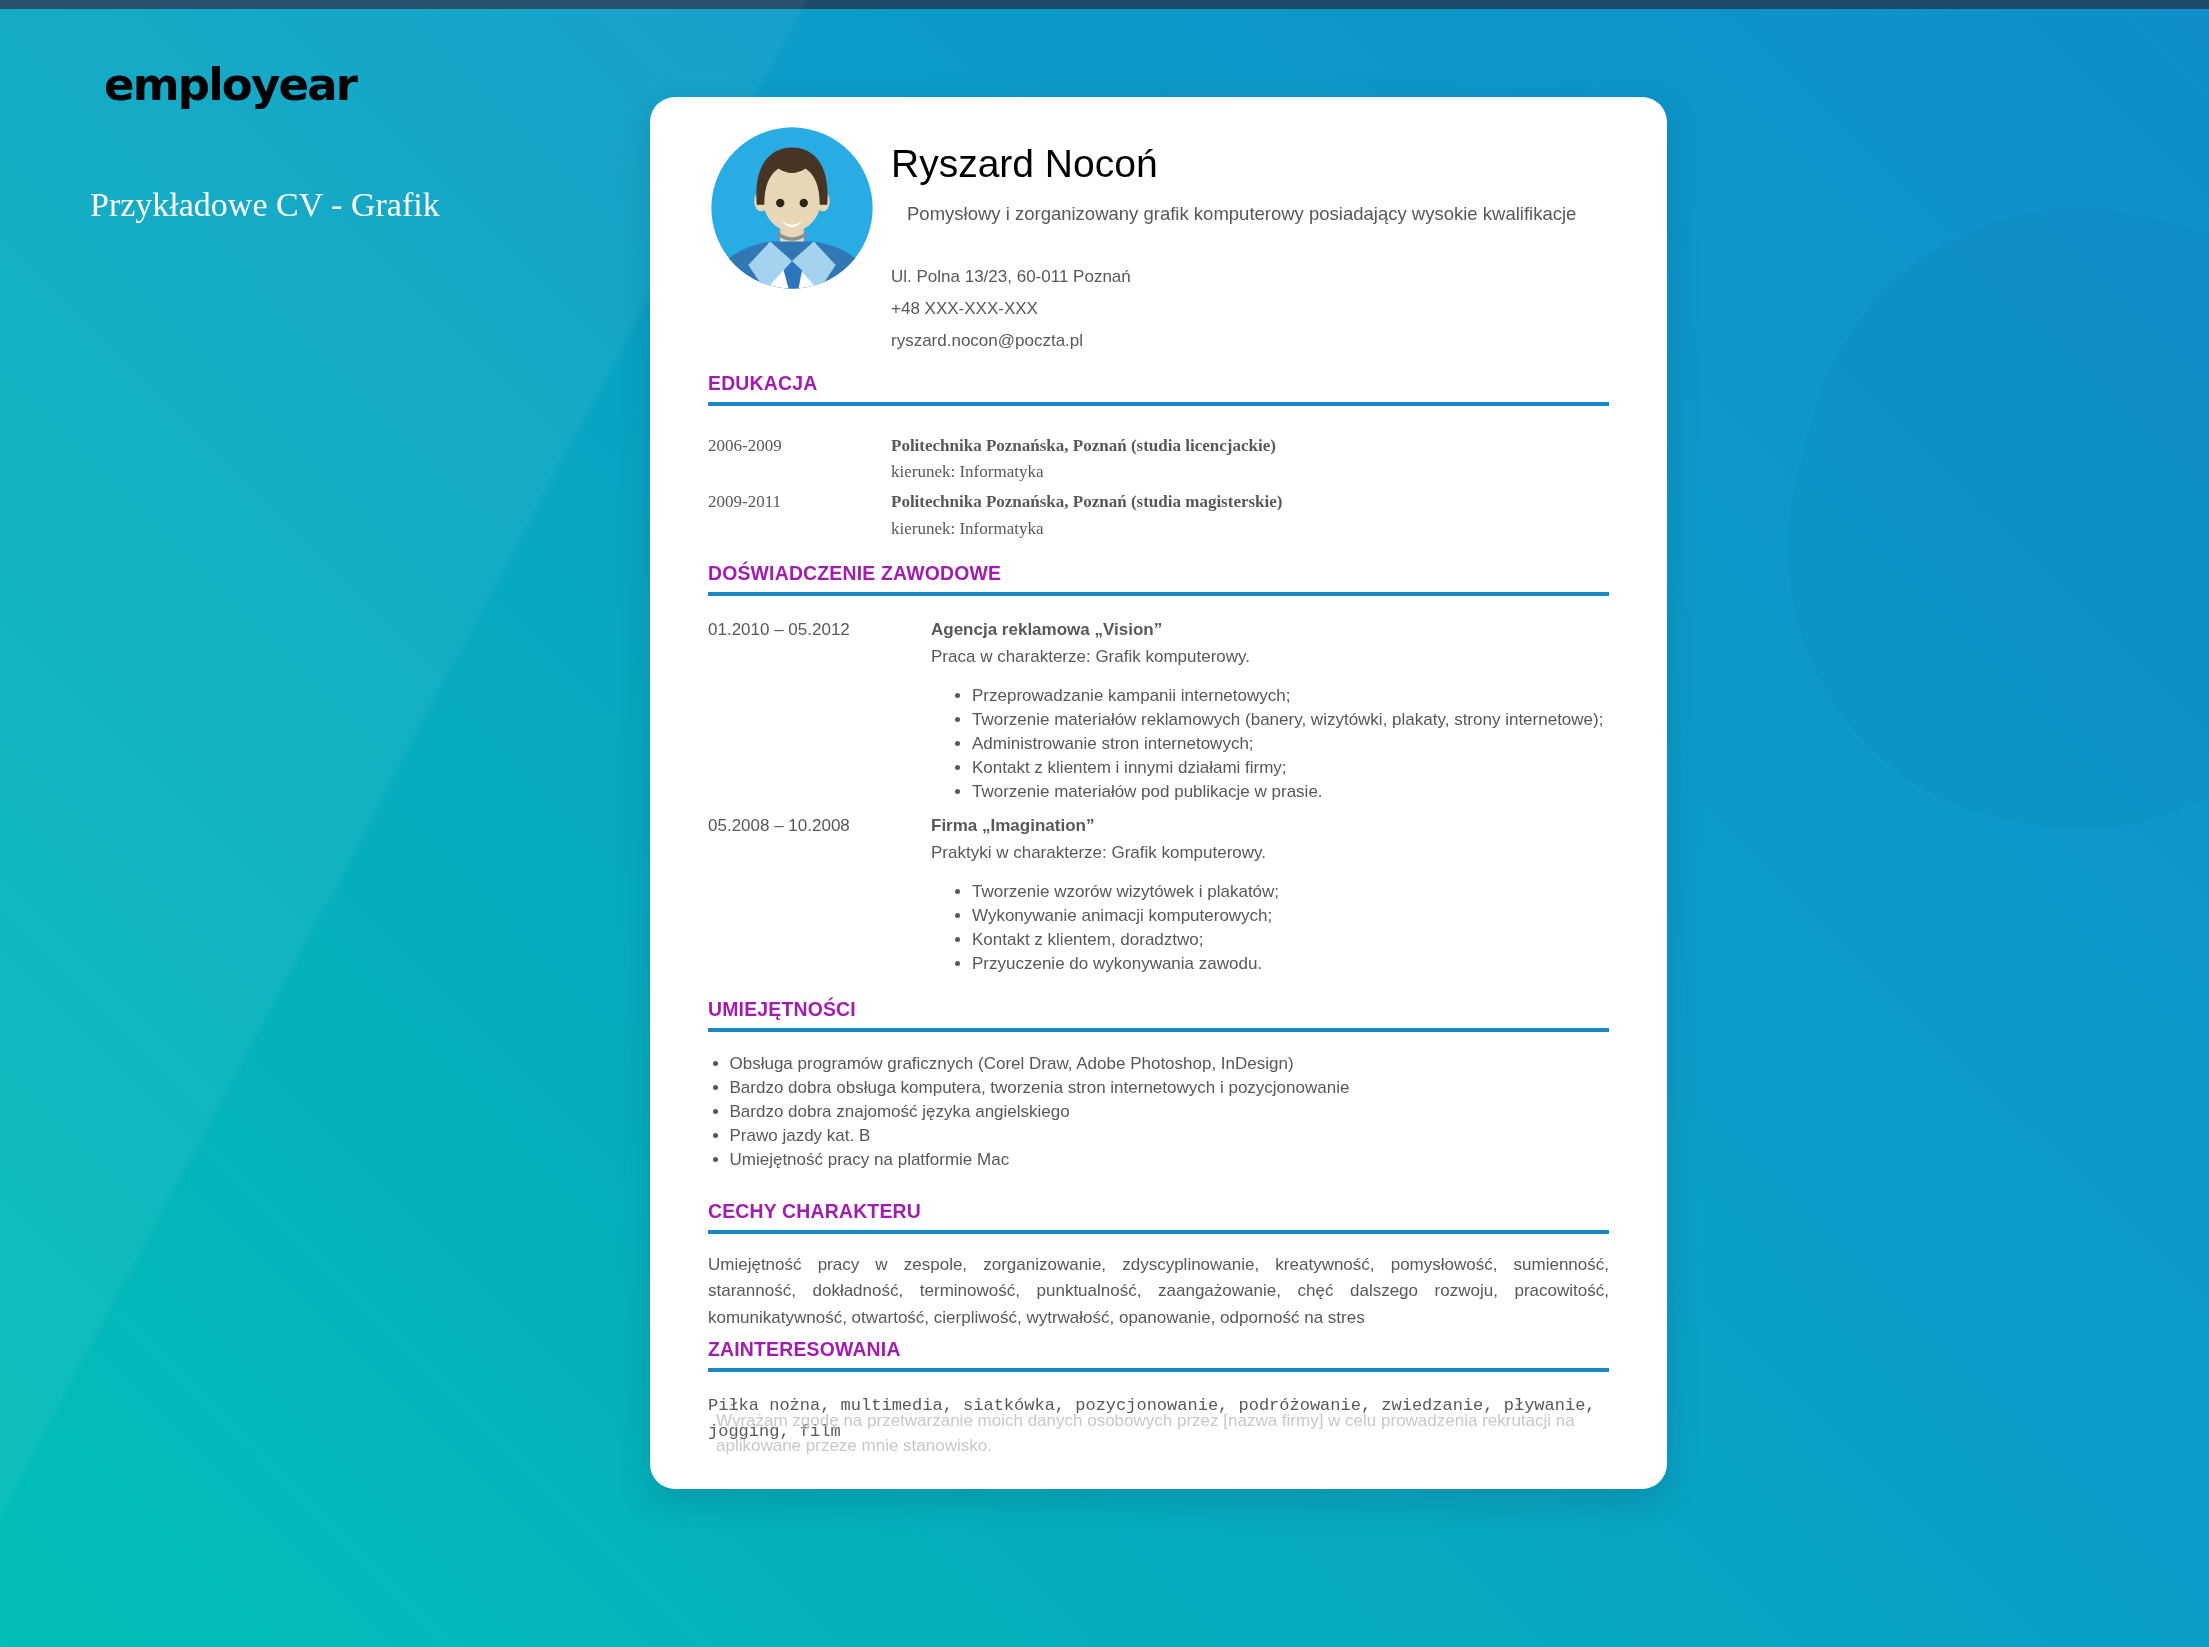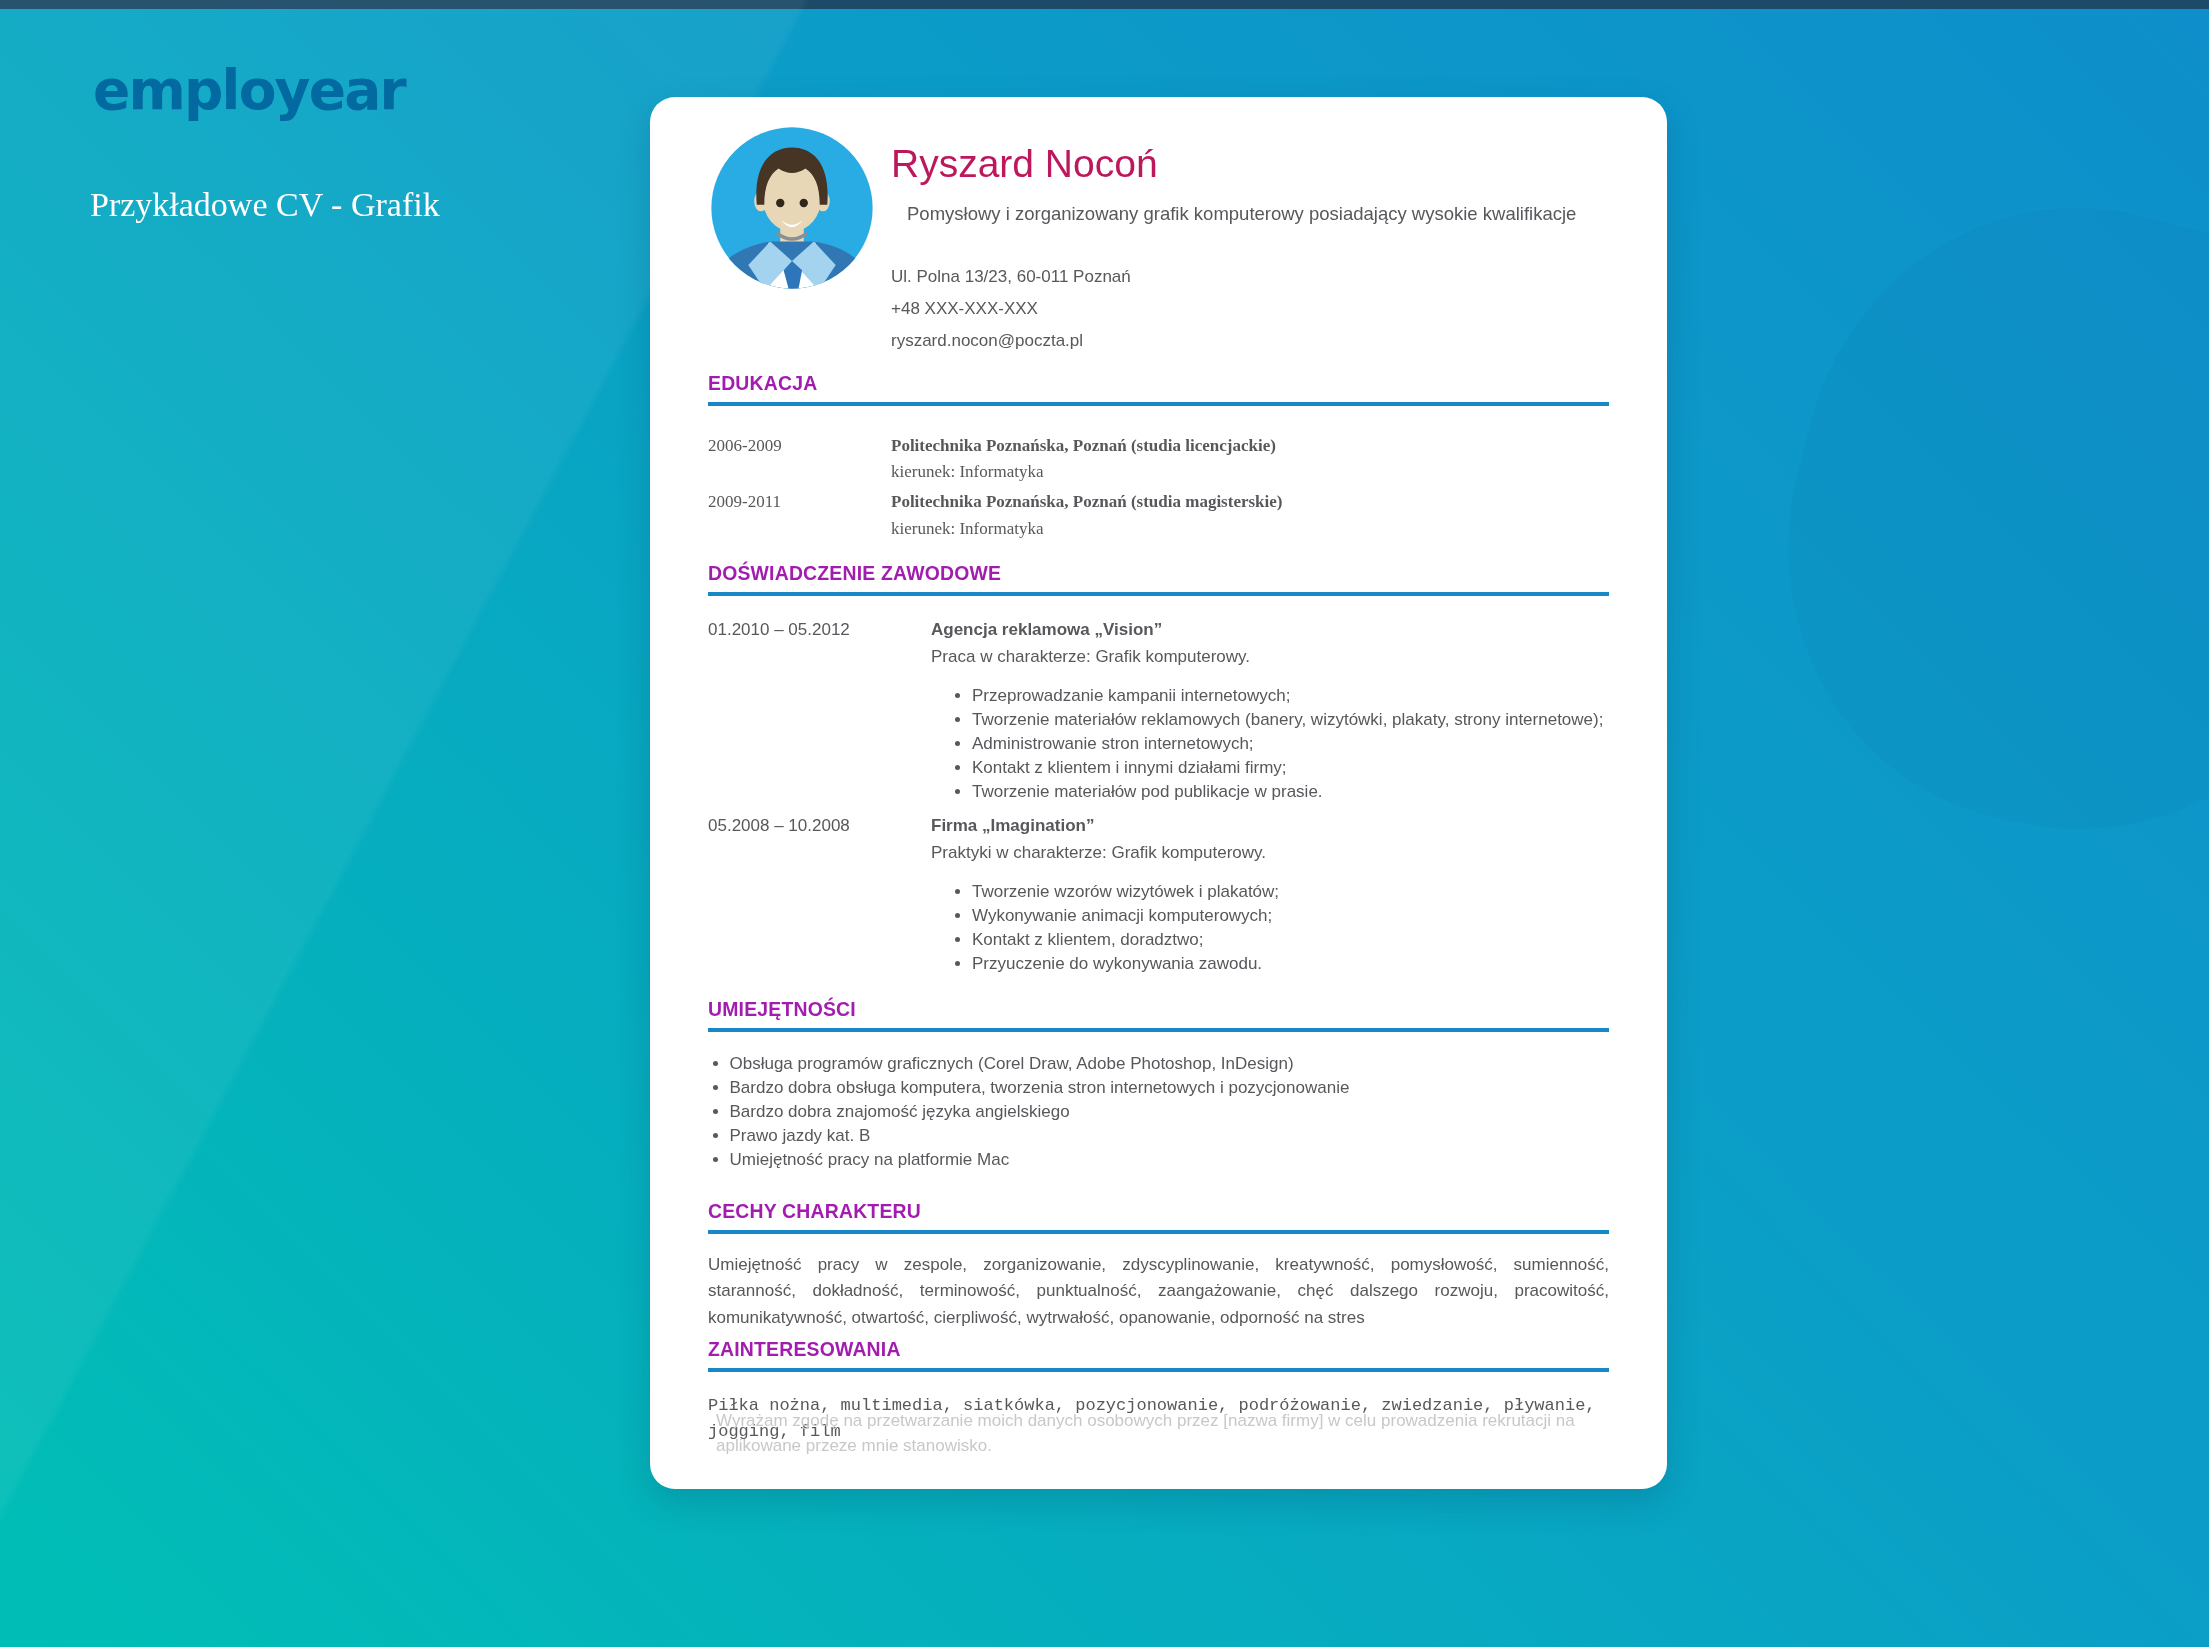--- a/index.html
+++ b/index.html
@@ -13,40 +13,40 @@
     position:absolute;inset:0;pointer-events:none;
     background:linear-gradient(118deg,rgba(255,255,255,0.05) 0%,rgba(255,255,255,0.05) 26%,rgba(255,255,255,0) 26.3%);
   }
   .bg-blob{
     position:absolute;right:-168px;top:212px;width:582px;height:618px;
     background:rgba(10,80,140,0.06);border-radius:46% 42% 50% 46%;
     transform:rotate(14deg);pointer-events:none;
   }
   
   .brand{
-    position:absolute;left:93px;top:58px;color:#0369a1;
-    font-family:"DejaVu Sans",sans-serif;font-weight:700;font-size:55px;letter-spacing:-1.8px;
+    position:absolute;left:104px;top:58px;color:#000000;
+    font-family:"DejaVu Sans",sans-serif;font-weight:700;font-size:45px;letter-spacing:-1.8px;
   }
   .page-subtitle{
     position:absolute;left:90px;top:186px;color:#ffffff;
     font-family:Liberation Serif, serif;font-weight:400;font-size:34px;
   }
   
   .cv-card{
     position:absolute;left:650px;top:97px;width:1017px;height:1392px;
     background:#ffffff;border-radius:25px;
     box-shadow:0 12.4px 34px rgba(0,40,70,0.18);
   }
   .card-inner{position:absolute;inset:0;padding:26.5px 58px 0 58px;box-sizing:border-box;}
   
   .cv-header{display:grid;grid-template-columns:183px 1fr;}
   .avatar{width:168px;height:168px;}
   .avatar svg{display:block;width:100%;height:100%;}
   .header-text{padding-top:17.6px;}
-  .cv-name{margin:0;font-size:39px;line-height:46px;font-weight:400;color:#be185d;}
+  .cv-name{margin:0;font-size:39px;line-height:46px;font-weight:400;color:#000000;}
   .cv-tagline{margin:14px 0 0 16px;font-size:18.5px;line-height:25px;}
   .contact{margin-top:35px;font-size:17px;line-height:32px;}
   .contact p{margin:0;}
   
   .section-title{font-size:19.4px;line-height:23px;font-weight:700;color:#a21caf;letter-spacing:0.2px;}
   .section-rule{height:4.4px;background:#1787c6;margin-top:7px;}
   .sec-edu{margin-top:15px;}
   .edu-rows{margin-top:26.5px;font-family:Liberation Serif, serif;}
   .edu-row{display:grid;grid-template-columns:183px 1fr;font-size:17px;line-height:26.5px;}
   .edu-row + .edu-row{margin-top:3.5px;}

